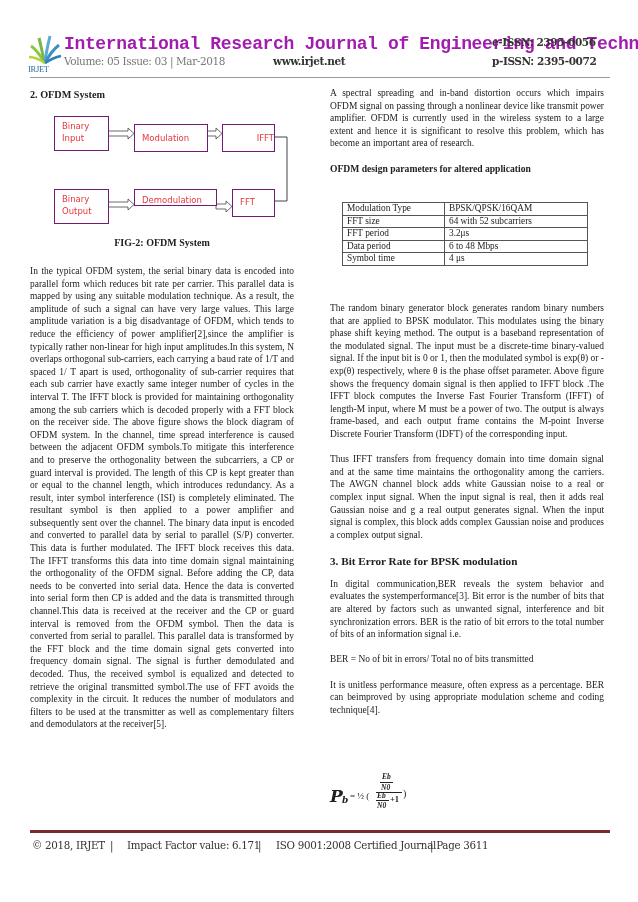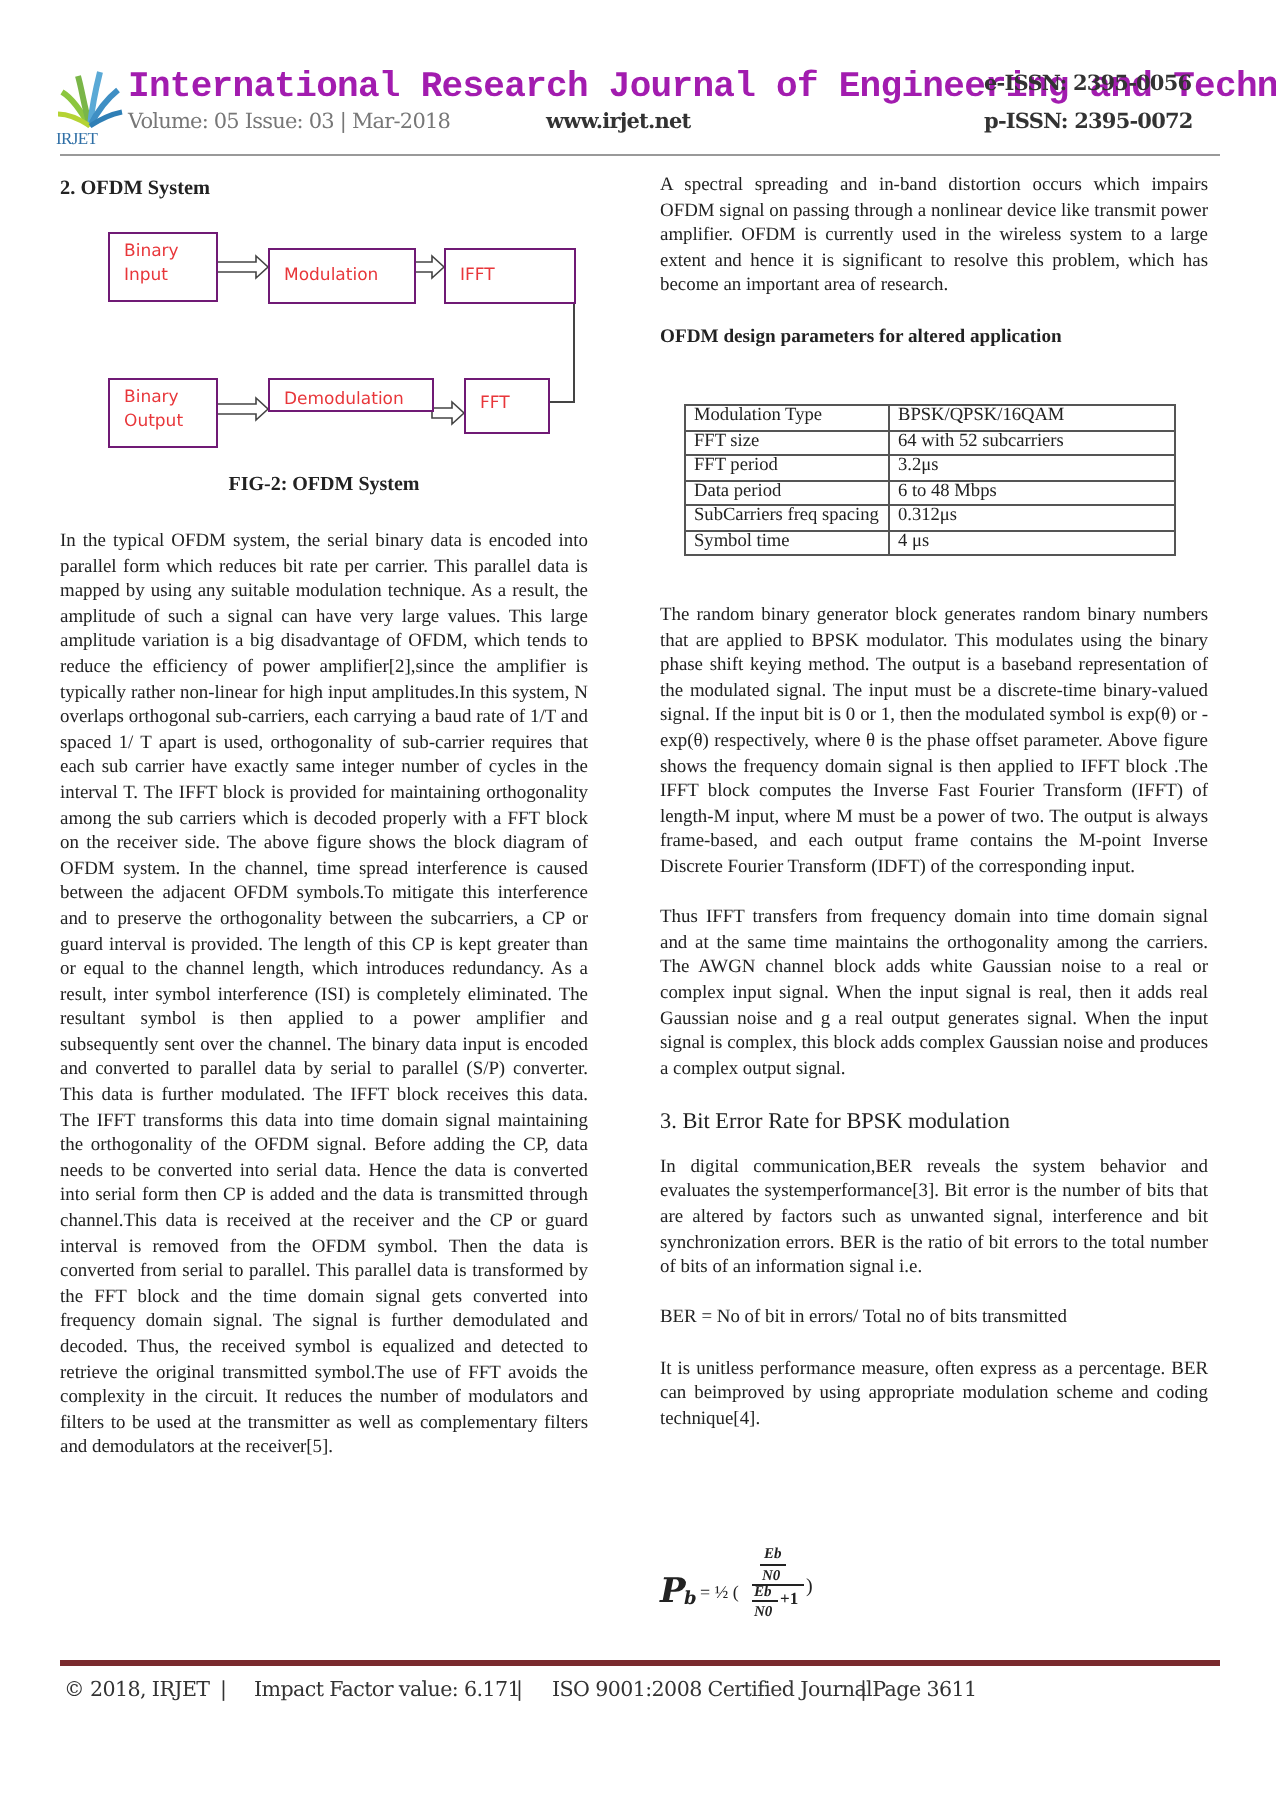--- a/index.html
+++ b/index.html
@@ -18,21 +18,21 @@
   .eissn, .pissn { right: auto; left: 492px; }
   .hdr-rule { left: 30px; top: 77px; width: 580px; height: 1px; background: #999; }
 
   
   .col { font-size: 9.45px; line-height: 12.6px; text-align: justify; }
   .col p { margin: 0; }
   .left { left: 30px; width: 264px; }
   .right { left: 330px; width: 274px; }
 
   .h2 { font-weight: bold; font-size: 10.2px; }
-  .h3 { font-weight: normal; font-size: 11.2px; }
+  .h3 { font-weight: bold; font-size: 11.2px; }
   .bold { font-weight: bold; }
 
   
   .diagram { left: 30px; top: 108px; width: 270px; height: 125px; }
   .box { position: absolute; border: 1px solid #701a75; background: #fff; box-sizing: border-box;
          font-family: "DejaVu Sans", sans-serif; font-size: 8.5px; color: #e8363a; line-height: 12px; padding: 3px 0 0 7px; }
   .fig-cap { left: 30px; top: 237px; width: 264px; text-align: center; font-weight: bold; font-size: 10px; }
 
   
   .ptable { left: 342px; top: 202px; border-collapse: collapse; font-size: 9.3px; }
@@ -82,21 +82,21 @@
 
     <polyline points="244,29 257,29 257,93 244,93" stroke="#444" stroke-width="1" fill="none"></polyline>
   </svg>
   <div class="box" style="left:24px;top:8px;width:55px;height:35px;">
     <div>Binary</div>
     <div>Input</div>
   </div>
   <div class="box" style="left:104px;top:16px;width:74px;height:28px;padding-top:7px;">
     <span>Modulation</span>
   </div>
-  <div class="box" style="left:192px;top:16px;width:66px;height:28px;padding-top:7px;">
+  <div class="box" style="left:192px;top:16px;width:53px;height:28px;padding-top:7px;text-align:right;">
     <span>IFFT</span>
   </div>
   <div class="box" style="left:24px;top:81px;width:55px;height:35px;">
     <div>Binary</div>
     <div>Output</div>
   </div>
   <div class="box" style="left:104px;top:81px;width:83px;height:17px;padding-top:4px;">
     <span>Demodulation</span>
   </div>
   <div class="box" style="left:202px;top:81px;width:43px;height:28px;padding-top:6px;">
@@ -127,24 +127,20 @@
       </tr>
     <tr>
         <td>FFT period</td>
         <td>3.2μs</td>
       </tr>
     <tr>
         <td>Data period</td>
         <td>6 to 48 Mbps</td>
       </tr>
     <tr>
-        <td style="text-align:justify;text-align-last:left;">SubCarriers freq spacing</td>
-        <td>0.312μs</td>
-      </tr>
-    <tr>
         <td>Symbol time</td>
         <td>4  μs</td>
       </tr>
   </tbody>
 </table>
 
 <div class="abs col right" style="top:302px;">
   <p>The random binary generator block generates random binary numbers that are applied to BPSK modulator. This modulates using the binary phase shift keying method. The output is a baseband representation of the modulated signal. The input must be a discrete-time binary-valued signal. If the input bit is 0 or 1, then the modulated symbol is exp(θ) or -exp(θ) respectively, where θ is the phase offset parameter. Above figure shows the frequency domain signal is then applied to IFFT block .The IFFT block computes the Inverse Fast Fourier Transform (IFFT) of length-M input, where M must be a power of two. The output is always frame-based, and each output frame contains the M-point Inverse Discrete Fourier Transform (IDFT) of the corresponding input.</p>
   <p style="margin-top:12.6px;">Thus IFFT transfers from frequency domain into time domain signal and at the same time maintains the orthogonality among the carriers. The AWGN channel block adds white Gaussian noise to a real or complex input signal. When the input signal is real, then it adds real Gaussian noise and g a real output generates signal. When the input signal is complex, this block adds complex Gaussian noise and produces a complex output signal.</p>
   <p class="h3" style="margin-top:14px;margin-bottom:10px;">3. Bit Error Rate for BPSK modulation</p>

